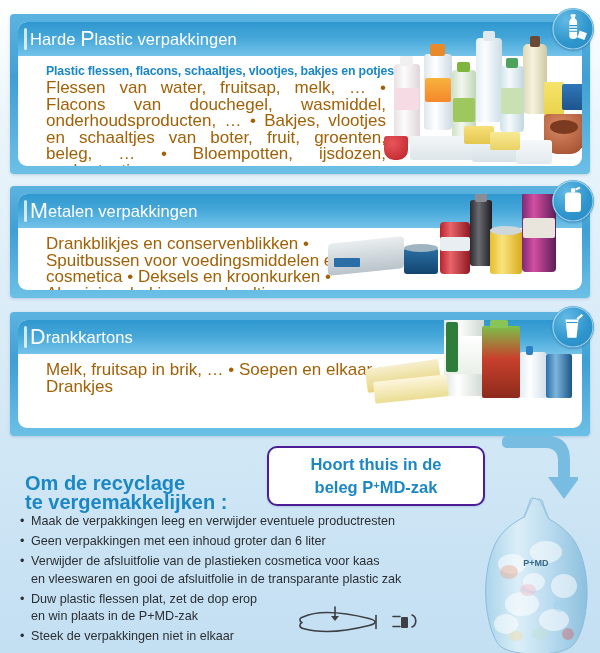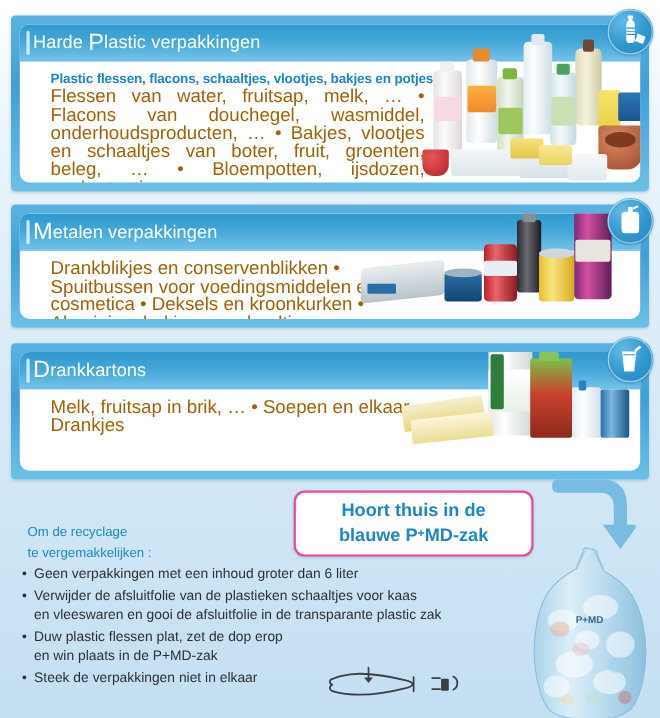--- a/index.html
+++ b/index.html
@@ -64,35 +64,35 @@
   .badge svg { display:block; width:42px; height:42px; }
 
   
   .photos { position:absolute; z-index:3; pointer-events:none; }
   .obj { position:absolute; border-radius:2px; }
 
   
   #bottom { position:absolute; left:0; top:435px; width:600px; height:218px; }
   .tips-title {
     position:absolute; left:25px; top:39px;
-    color:#1b87c4; font-weight:normal; font-size:12px; line-height:19px;
+    color:#1b87c4; font-weight:bold; font-size:20px; line-height:19px;
     white-space: pre-line;
   }
   .tips-list { position:absolute; left:20px; top:78px; width:460px; }
   .tip {
     color:#2b2f33; font-size:12.6px; line-height:17.6px;
     padding-left:11px; position:relative; margin-bottom:2.4px;
     white-space: pre-line;
   }
   .tip::before {
     content:"•"; position:absolute; left:0; top:0; color:#2b2f33;
   }
   .callout {
     position:absolute; left:267px; top:11px; width:218px; height:60px;
-    background:#ffffff; border:2px solid #ec4899; border-radius:10px;
+    background:#ffffff; border:2px solid #4c1d95; border-radius:10px;
     display:flex; align-items:center; justify-content:center;
     z-index:6;
     box-shadow: 0 1px 2px rgba(40,90,130,.18);
   }
   .callout-text {
     color:#1b87c4; font-weight:bold; font-size:16.5px; line-height:21px;
     text-align:center; white-space: pre-line;
   }
   .callout-text sup { font-size: 11px; vertical-align: 4px; }
 
@@ -252,22 +252,23 @@
     </svg>
   </div>
 </div>
 
 <div id="bottom">
 
   <div class="tips-title">Om de recyclage
 te vergemakkelijken :</div>
 
   <div class="tips-list">
+    <div class="tip">Maak de verpakkingen leeg en verwijder eventuele productresten</div>
     <div class="tip">Geen verpakkingen met een inhoud groter dan 6 liter</div>
-    <div class="tip">Verwijder de afsluitfolie van de plastieken schaaltjes voor kaas
+    <div class="tip">Verwijder de afsluitfolie van de plastieken cosmetica voor kaas
 en vleeswaren en gooi de afsluitfolie in de transparante plastic zak</div>
     <div class="tip">Duw plastic flessen plat, zet de dop erop
 en win plaats in de P+MD-zak</div>
     <div class="tip">Steek de verpakkingen niet in elkaar</div>
   </div>
 
   <svg id="flatten" viewBox="0 0 128 42">
     <g fill="none" stroke="#3c3f43" stroke-width="1.6" stroke-linejoin="round" stroke-linecap="round">
       <path d="M8 16c-4 1-4 4-1 5.5-3 1.5-3 5 1 6 0 0 10 3 24 3 14 0 30-3 42-6 4-1 6-2 6-3.5s-2-2.5-6-3.5c-12-3-28-6-42-6C18 11.5 8 16 8 16z"></path>
       <path d="M81 14.5v13"></path>
@@ -308,15 +309,15 @@
       <ellipse cx="84" cy="112" rx="7" ry="6" fill="#9fd2ef"></ellipse>
       <ellipse cx="64" cy="140" rx="8" ry="6" fill="#bfe2d3"></ellipse>
       <ellipse cx="40" cy="142" rx="7" ry="5" fill="#f3dca6"></ellipse>
       <ellipse cx="92" cy="140" rx="6" ry="6" fill="#cf6a6e"></ellipse>
     </g>
     <text x="60" y="72" text-anchor="middle" fill="#36688c" font-family="Liberation Sans, sans-serif" font-size="9" font-weight="bold">P+MD</text>
     <path d="M57 4l-9 20M63 4l9 20" stroke="#9cc9e2" stroke-width="1" fill="none"></path>
   </svg>
 
   <div class="callout">
-    <div class="callout-text"><span>Hoort thuis in de</span><br><span>blauwe P</span><sup>+</sup><span>MD-zak</span></div>
+    <div class="callout-text"><span>Hoort thuis in de</span><br><span>beleg P</span><sup>+</sup><span>MD-zak</span></div>
   </div>
 </div>
 
 </body></html>

